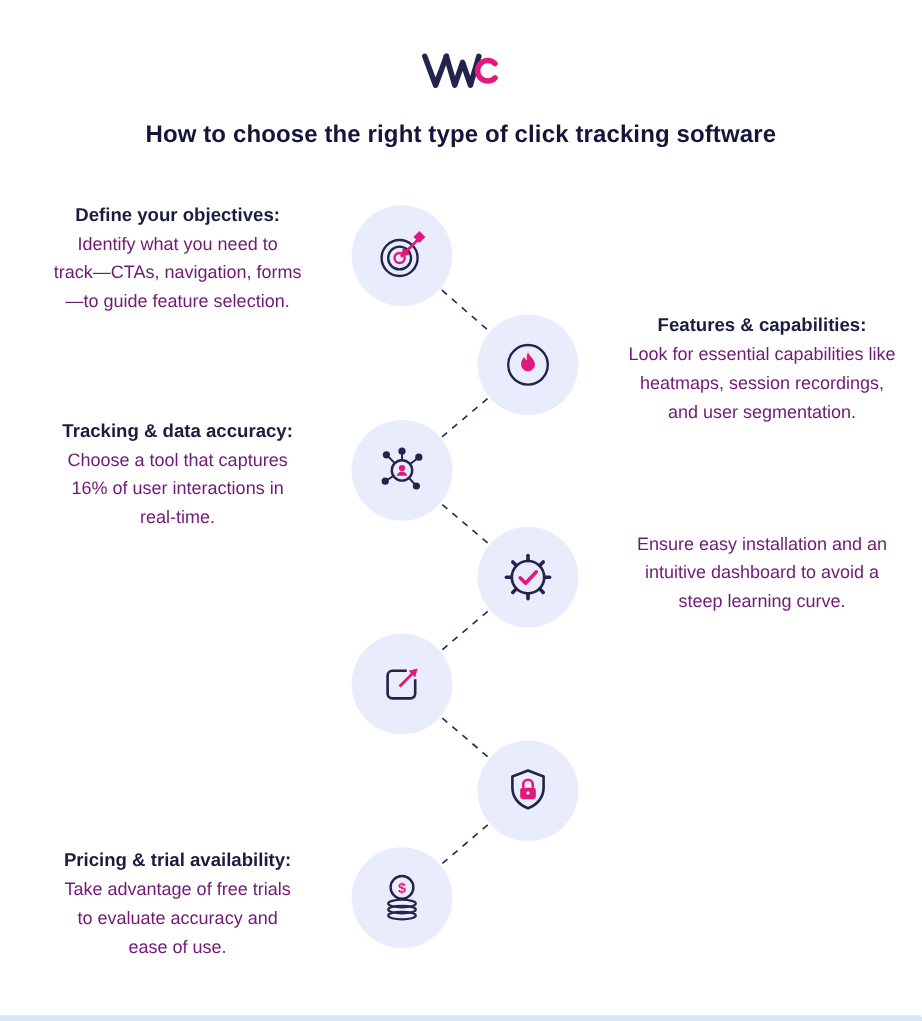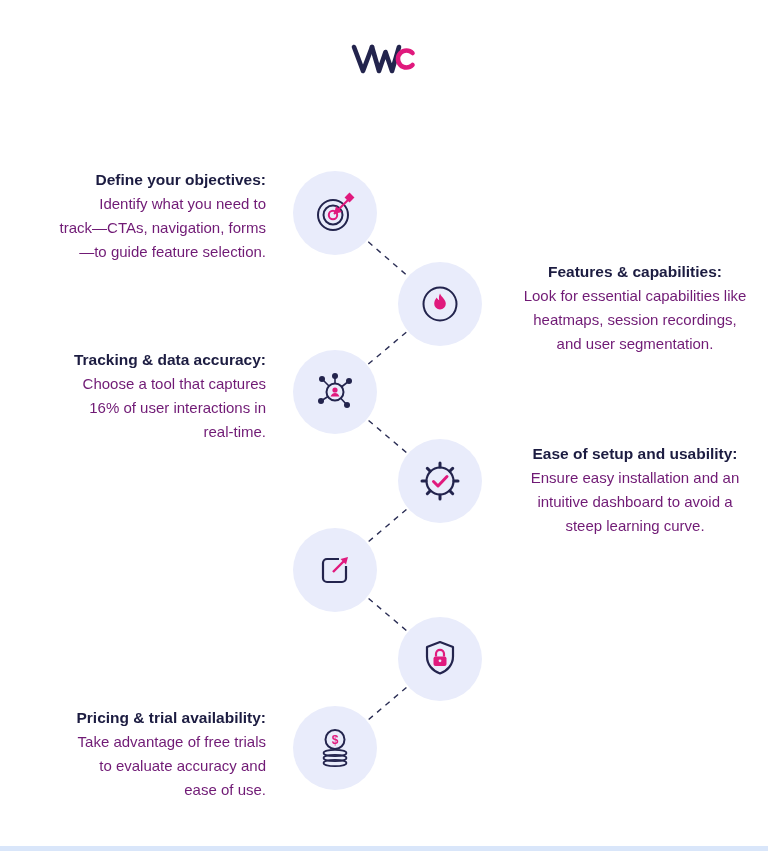--- a/index.html
+++ b/index.html
@@ -6,21 +6,21 @@
   html,body { background:#ffffff; }
   body { font-family:"Liberation Sans", sans-serif; }
   .canvas { position:relative; width:768px; height:851px; margin:0 auto; background:#ffffff; overflow:hidden; }
   .connectors { position:absolute; left:0; top:0; width:768px; height:851px; }
   .logo { position:absolute; top:44px; left:50%; transform:translateX(-50%); }
   .title { position:absolute; top:101px; left:0; width:100%; text-align:center;
            font-size:20px; font-weight:700; color:#15153a; letter-spacing:.1px; }
   .text-block { position:absolute; font-size:15px; line-height:24px; }
   .text-block .heading { font-weight:700; color:#1c1c41; font-size:15.5px; }
   .text-block .body { color:#701a75; white-space:pre-line; }
-  .text-block.left  { left:30px;  width:236px; text-align:right; }
+  .text-block.left  { left:30px;  width:236px; text-align:center; }
   .text-block.right { left:510px; width:250px; text-align:center; }
   .circle { position:absolute; width:84px; height:84px; border-radius:50%;
             background:#e9ecfb; display:flex; align-items:center; justify-content:center; }
   .footer-strip { position:absolute; left:0; bottom:0; width:100%; height:5px; background:#d9e6fa; }
 </style>
 </head>
 <body>
 
 <div class="canvas">
 
@@ -36,20 +36,21 @@
   </svg>
 
   <div class="logo">
     <svg width="66" height="30" viewBox="0 0 66 30">
       <path d="M3 3 L12 27 L21 3" fill="none" stroke="#23244d" stroke-width="4.6" stroke-linecap="round" stroke-linejoin="round"></path>
       <path d="M21 3 L28 27 L34.5 8 L41 27 L48 3" fill="none" stroke="#23244d" stroke-width="4.6" stroke-linecap="round" stroke-linejoin="round"></path>
       <path d="M61.5 9 A8.5 8.5 0 1 0 61.5 21" fill="none" stroke="#e0197d" stroke-width="4.6" stroke-linecap="round"></path>
     </svg>
   </div>
 
+  <h1 class="title">How to choose the right type of click tracking software</h1>
 
   <div class="text-block left" style="top:168px">
     <div class="heading">Define your objectives:</div>
     <div class="body">Identify what you need to
 track—CTAs, navigation, forms
 —to guide feature selection.</div>
   </div>
 
   <div class="circle" style="left:293px;top:171px">
     <svg width="46" height="46" viewBox="0 0 46 46">
@@ -97,21 +98,20 @@
       <circle cx="9" cy="32" r="3" fill="#23244d"></circle>
       <circle cx="35" cy="36" r="3" fill="#23244d"></circle>
       <circle cx="23" cy="7" r="3" fill="#23244d"></circle>
       <circle cx="23" cy="23" r="8.5" fill="#e9ecfb" stroke="#23244d" stroke-width="2"></circle>
       <circle cx="23" cy="21" r="2.6" fill="#e0197d"></circle>
       <path d="M18.5 27.5c1-2.6 2.7-3.6 4.5-3.6s3.5 1 4.5 3.6z" fill="#e0197d"></path>
     </svg>
   </div>
 
   <div class="text-block right" style="top:442px">
-    <div class="heading">Ease of setup and usability:</div>
     <div class="body">Ensure easy installation and an
 intuitive dashboard to avoid a
 steep learning curve.</div>
   </div>
 
   <div class="circle" style="left:398px;top:439px">
     <svg width="46" height="46" viewBox="0 0 46 46">
       <g stroke="#23244d" stroke-width="3" stroke-linecap="round">
         <line x1="23" y1="5" x2="23" y2="9"></line>
         <line x1="23" y1="37" x2="23" y2="41"></line>

